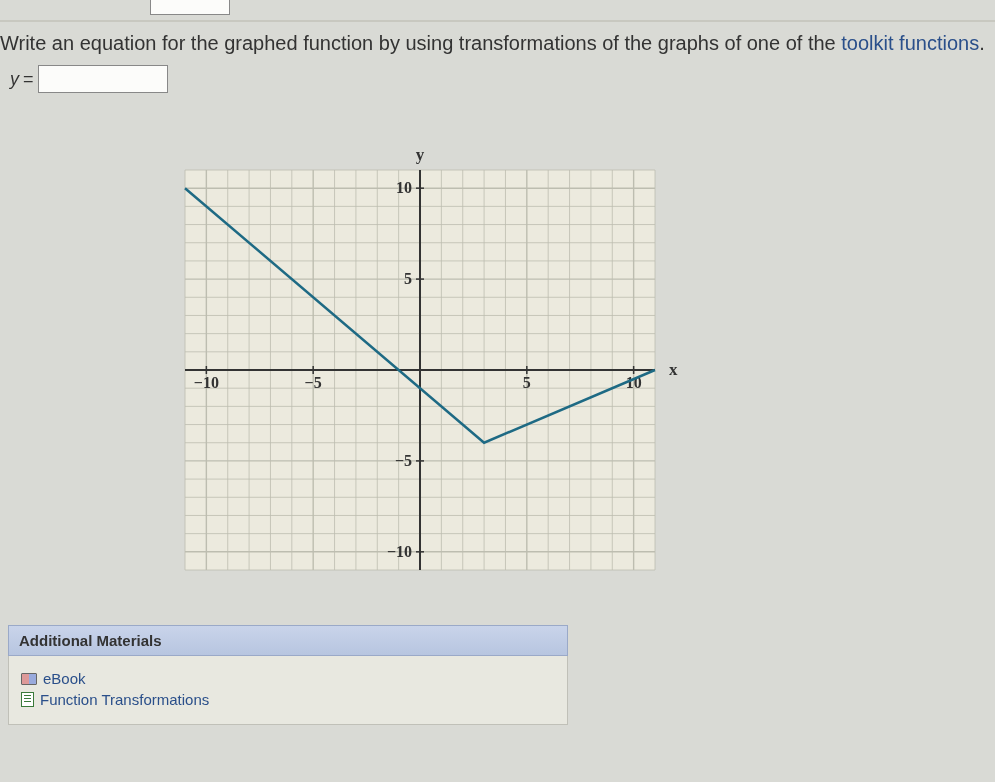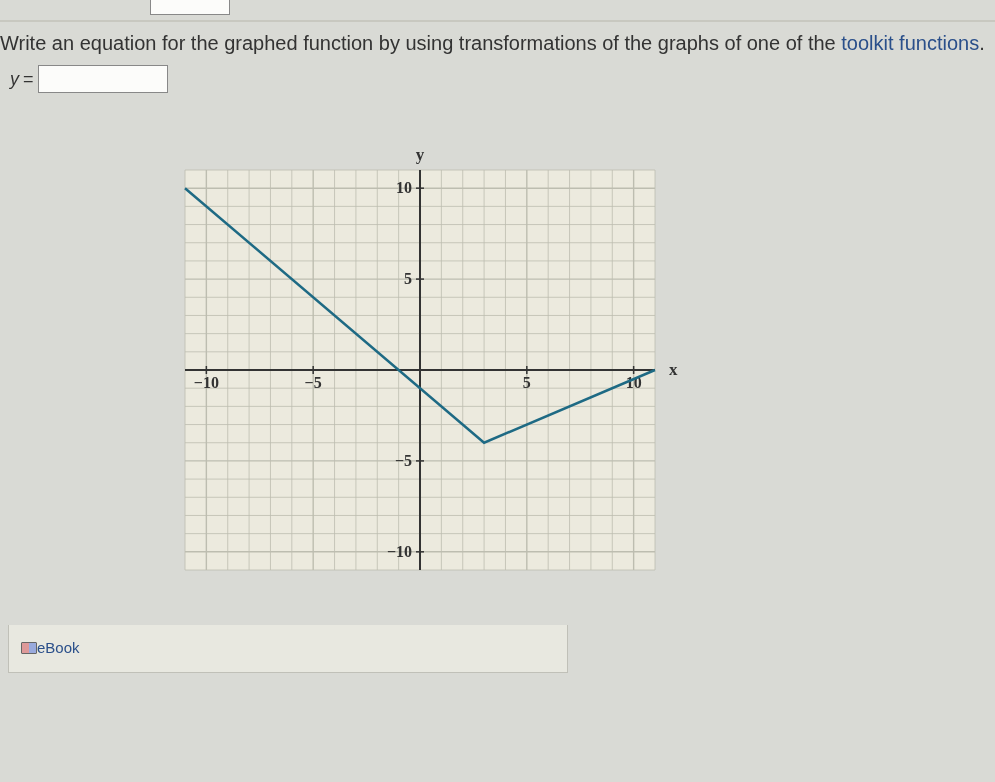--- a/index.html
+++ b/index.html
@@ -83,20 +83,21 @@
   }
   .additional-body {
     background: #e8e8e0;
     border: 1px solid #c0c0b8;
     border-top: none;
     padding: 10px 12px 12px 12px;
   }
   .mat-link {
     display: flex;
     align-items: center;
+    gap: 6px;
     color: #2a4f8a;
     font-size: 15px;
     margin: 4px 0;
     cursor: pointer;
   }
   .mat-link .mat-label { color: #2a4f8a; }
   .book-icon {
     width: 16px; height: 12px;
     background: linear-gradient(90deg, #d99 0 50%, #9ad 50% 100%);
     border: 1px solid #666;
@@ -202,19 +203,24 @@
       <text x="262" y="149.09090909090907" text-anchor="end" font-size="16" fill="#333" font-weight="bold">5</text>
       <line x1="266" y1="53.18181818181819" x2="274" y2="53.18181818181819" stroke="#333" stroke-width="1.5"></line>
       <text x="262" y="58.18181818181819" text-anchor="end" font-size="16" fill="#333" font-weight="bold">10</text>
       <text x="519" y="240" font-size="17" fill="#333" font-weight="bold">x</text>
       <text x="270" y="25" text-anchor="middle" font-size="17" fill="#333" font-weight="bold">y</text>
       <path d="M35,53.18181818181819 L334.09090909090907,307.72727272727275 L505,235" fill="none" stroke="#1e6a84" stroke-width="2.5"></path>
     </svg>
 </div>
 
 <div class="additional-section">
+  <div class="additional-header">Additional Materials</div>
   <div class="additional-body">
     <div class="mat-link">
       <span class="book-icon"></span>
       <span class="mat-label">eBook</span>
     </div>
+    <div class="mat-link">
+      <span class="doc-icon"></span>
+      <span class="mat-label">Function Transformations</span>
+    </div>
   </div>
 </div>
 
 </body></html>

